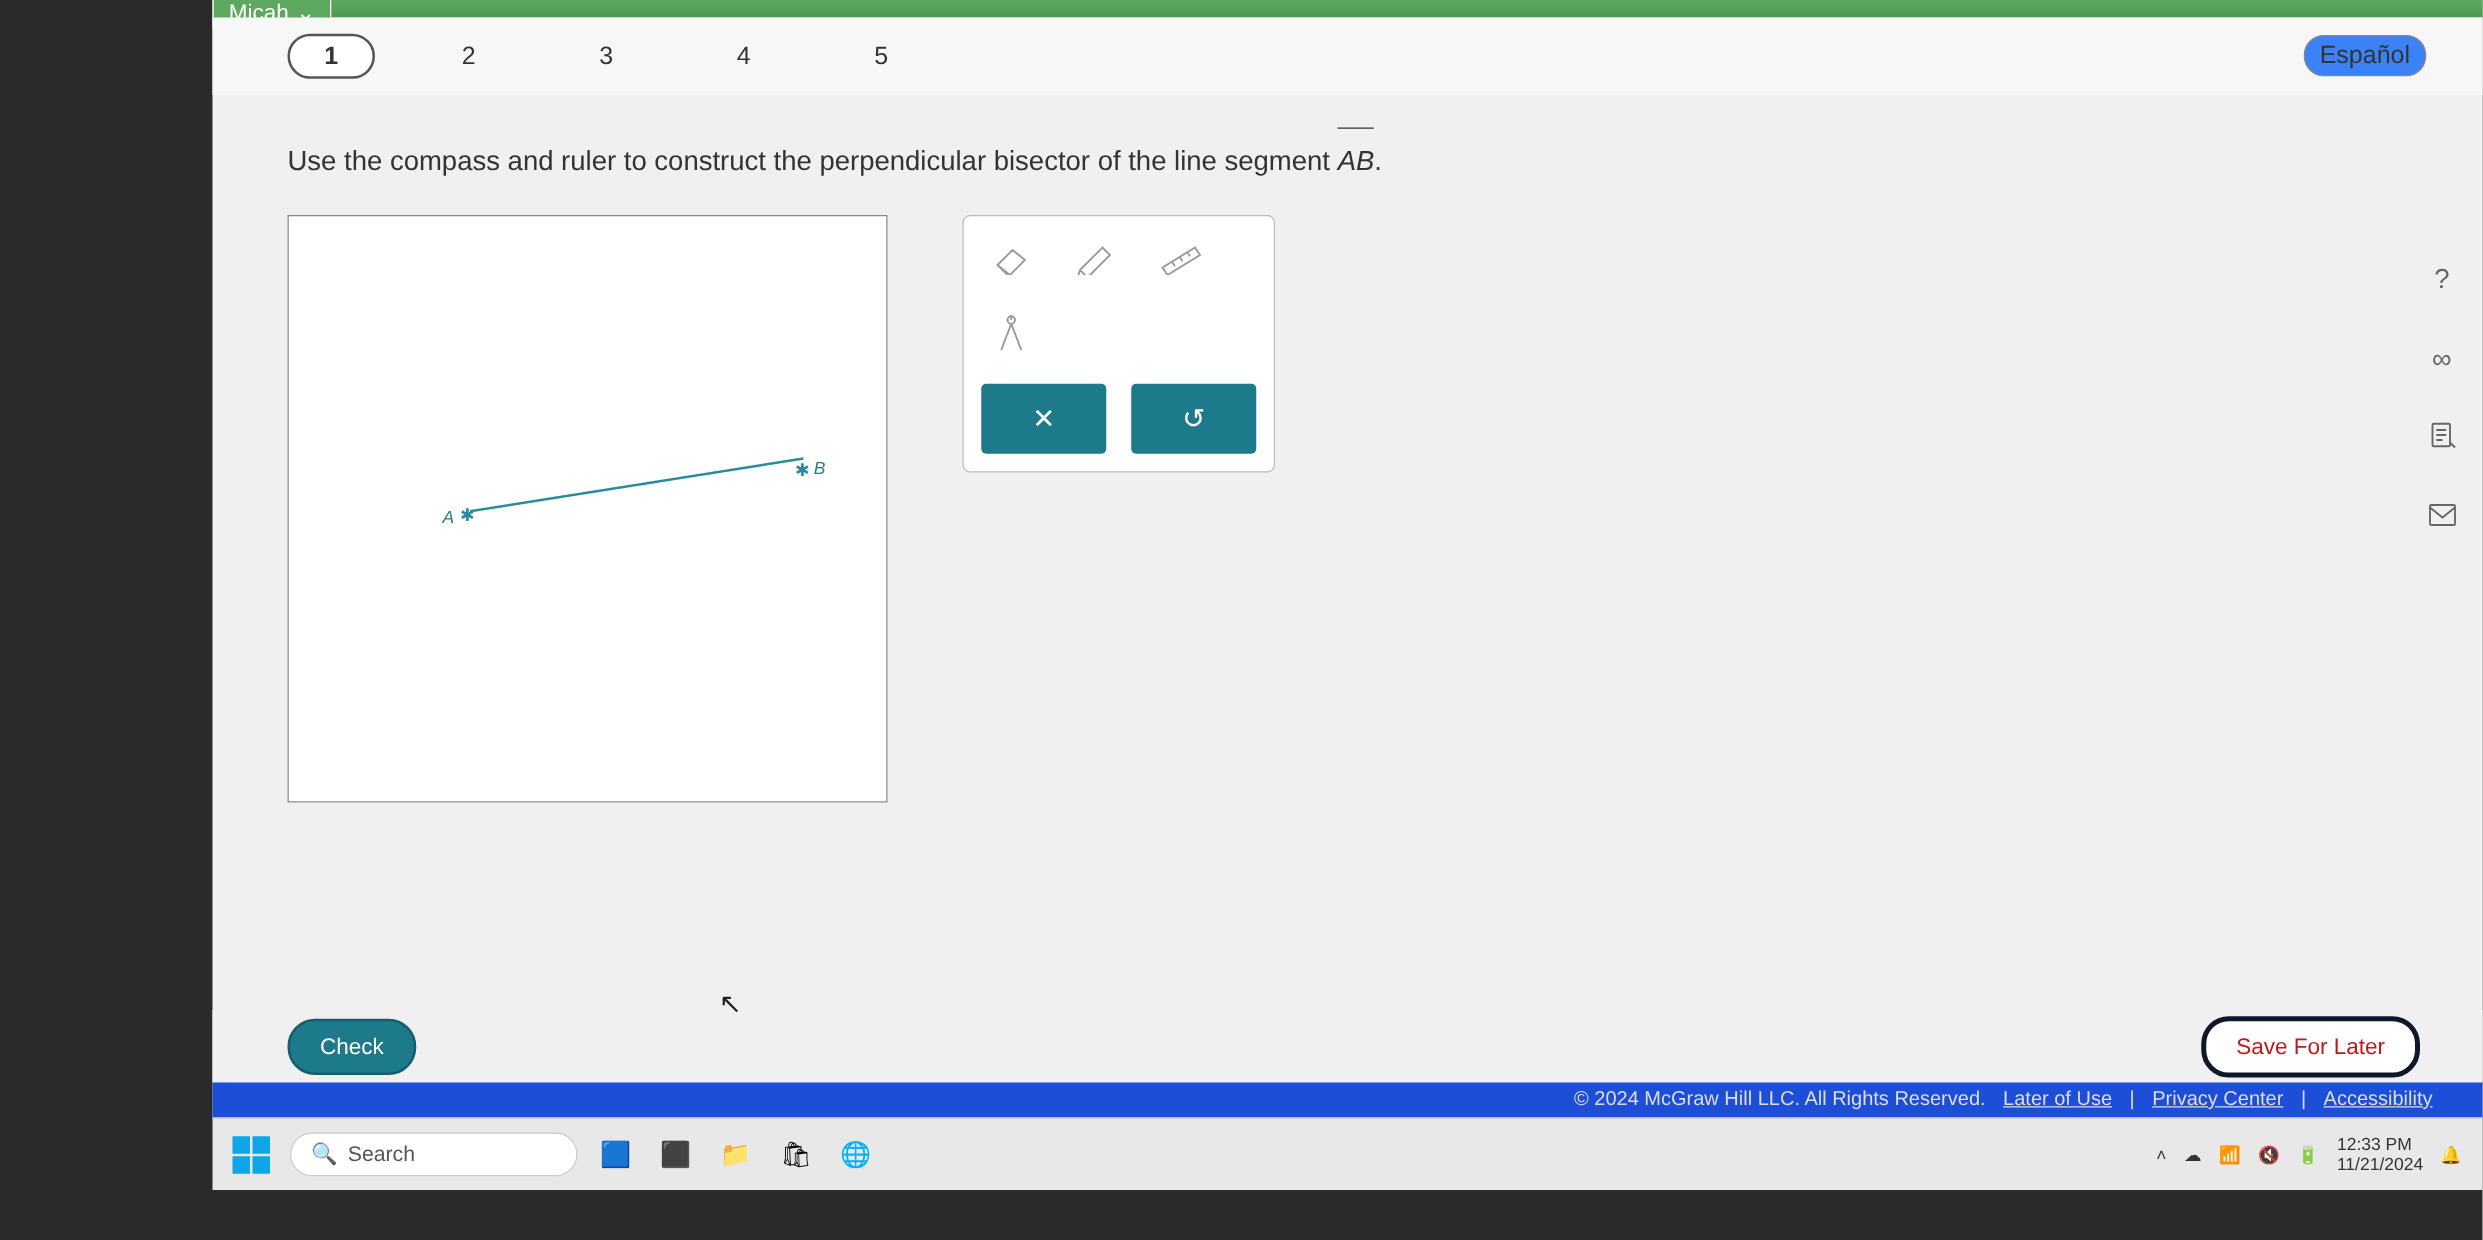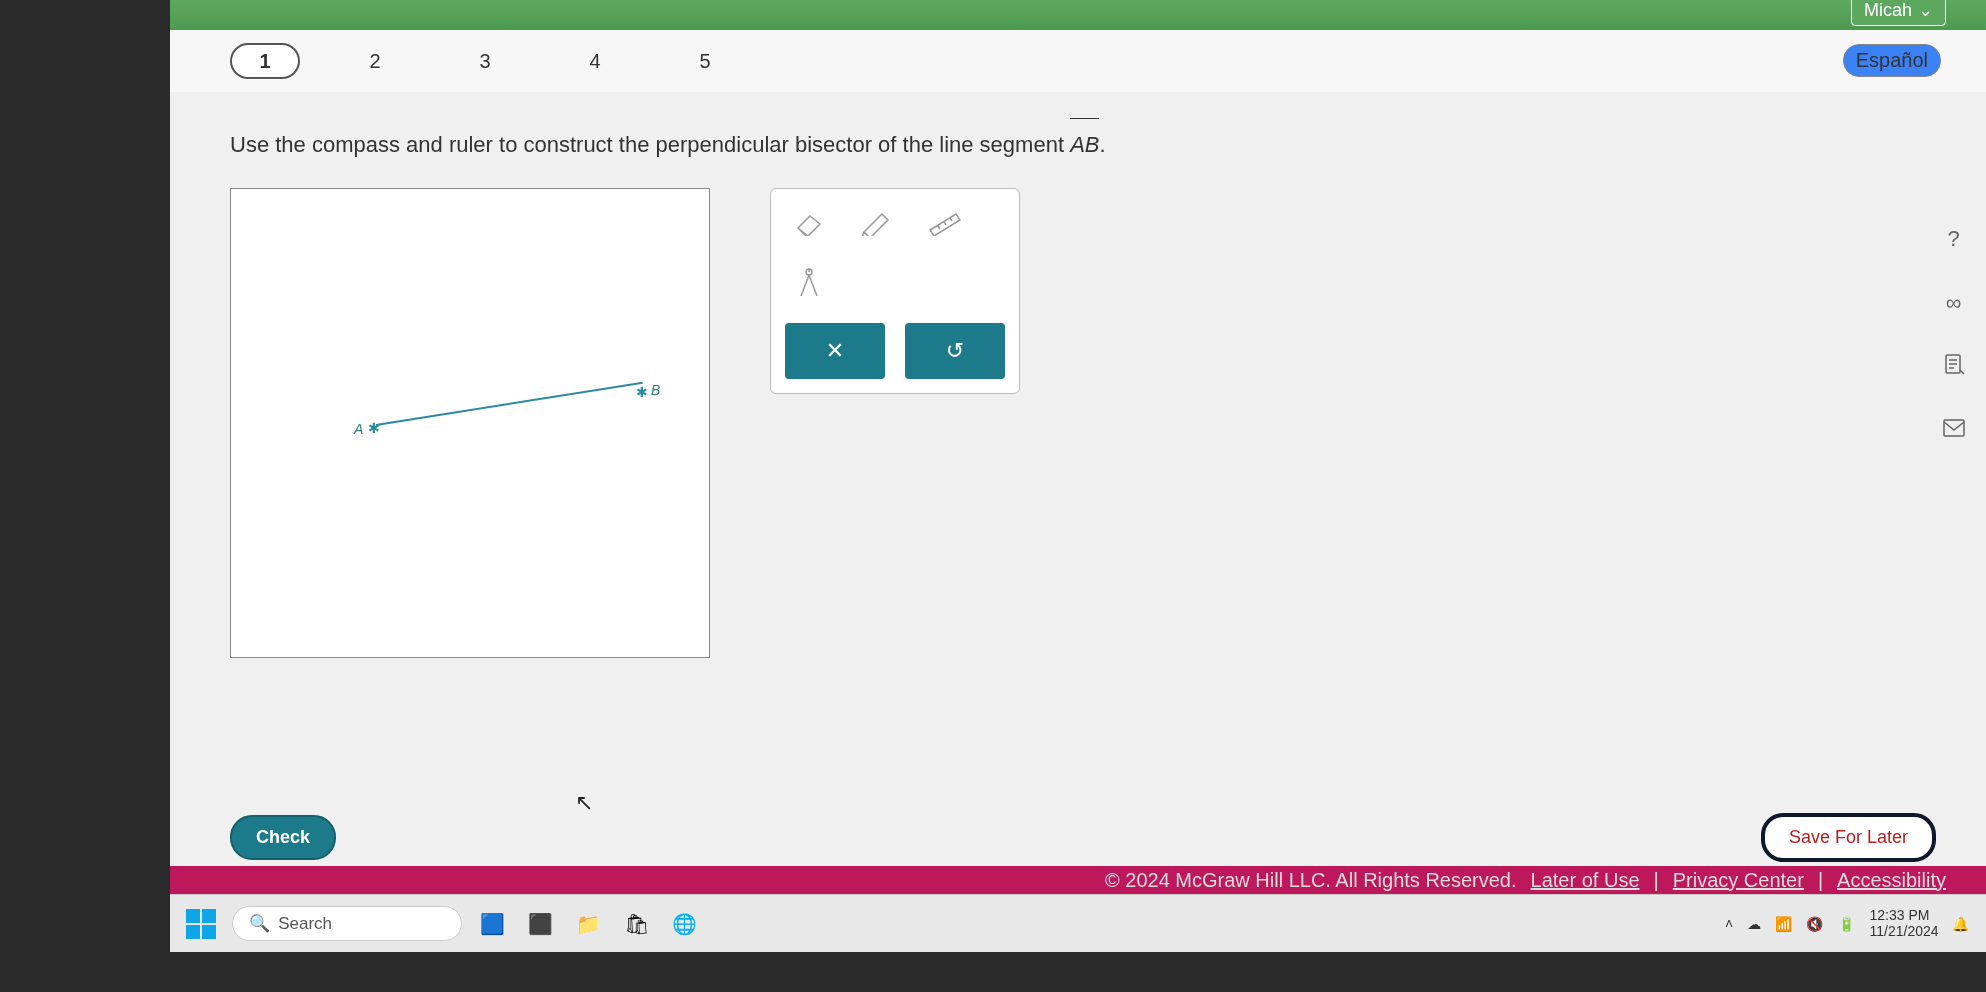--- a/index.html
+++ b/index.html
@@ -1,20 +1,20 @@
 <!DOCTYPE html>
 <html><head>
 <meta charset="utf-8">
 <style>
 * { box-sizing: border-box; margin: 0; padding: 0; font-family: Arial, Helvetica, sans-serif; }
 body { background: #2a2a2a; width: 1986px; height: 992px; position: relative; overflow: hidden; }
 
 .screen { position: absolute; left: 170px; top: 0; right: 0; bottom: 98px; background: #f0f0f0; display: flex; flex-direction: column; }
 
-.top-bar { height: 30px; background: linear-gradient(#5da85f,#4c9a50); display: flex; justify-content: flex-end; align-items: flex-start; padding-right: 40px; }
+.top-bar { height: 14px; background: linear-gradient(#5da85f,#4c9a50); display: flex; justify-content: flex-start; align-items: flex-start; padding-right: 40px; }
 .user-chip { border: 1px solid #fff; color: #fff; padding: 4px 12px; border-radius: 4px; font-size: 18px; display: flex; gap: 6px; align-items: center; position: relative; top: -6px; background: #5da85f; }
 
 .page-nav { height: 62px; background: #f7f7f7; display: flex; align-items: center; padding-left: 60px; gap: 40px; position: relative; }
 .nav-pill { width: 70px; height: 36px; border-radius: 18px; display: flex; align-items: center; justify-content: center; font-size: 20px; color: #333; cursor: pointer; }
 .nav-pill.active { background: #fff; border: 2px solid #555; font-weight: bold; }
 .espanol { position: absolute; right: 45px; top: 14px; border: 1px solid #888; border-radius: 16px; padding: 4px 12px; font-size: 20px; color: #333; cursor: pointer; background:#3b82f6; }
 
 .body-area { flex: 1; display: flex; }
 
 .main-pane { flex: 1; padding: 40px 60px 20px 60px; position: relative; }
@@ -36,25 +36,25 @@
 .tool-row { display: flex; gap: 20px; margin-bottom: 20px; }
 .tool-btn { width: 48px; height: 40px; display: flex; align-items: center; justify-content: center; color: #888; cursor: pointer; }
 .tool-btn svg { stroke: #999; fill: none; stroke-width: 1.5; }
 .action-row { display: flex; gap: 20px; }
 .action-btn { width: 100px; height: 56px; background: #1d7a8a; border-radius: 4px; display: flex; align-items: center; justify-content: center; color: #fff; font-size: 22px; cursor: pointer; }
 
 .side-rail { width: 65px; display: flex; flex-direction: column; align-items: center; gap: 30px; padding-top: 130px; }
 .rail-btn { width: 34px; height: 34px; display: flex; align-items: center; justify-content: center; font-size: 22px; color: #666; cursor: pointer; }
 
 .bottom-bar { height: 58px; display: flex; align-items: center; padding: 0 50px 0 60px; background: #f0f0f0; border-top: 0; gap: 12px; }
-.check-btn { background: #1d7a8a; color: #fff; font-weight: bold; font-size: 18px; padding: 10px 24px; border-radius: 22px; border: 2px solid #155e6b; cursor: pointer; }
+.check-btn { background: #1d7a8a; color: #fff; font-weight: normal; font-size: 18px; padding: 10px 24px; border-radius: 22px; border: 2px solid #155e6b; cursor: pointer; }
 .spacer { flex: 1; }
 .ghost-btn { border: 4px solid #0f172a; background: #fff; border-radius: 22px; padding: 10px 24px; font-size: 18px; color: #b91c1c; cursor: pointer; }
 
-.copyright-bar { height: 28px; background: #be185d; display: flex; align-items: center; justify-content: flex-end; color: #ddd; font-size: 20px; padding-right: 40px; gap: 14px; }
+.copyright-bar { height: 28px; background: #1d4ed8; display: flex; align-items: center; justify-content: flex-end; color: #ddd; font-size: 16px; padding-right: 40px; gap: 14px; }
 .copyright-bar a { color: #ddd; text-decoration: underline; cursor: pointer; }
 
 .taskbar { position: absolute; left: 170px; right: 0; bottom: 40px; height: 58px; background: #e8e8e8; display: flex; align-items: center; padding: 0 16px; gap: 16px; border-top: 1px solid #ccc; }
 .start-icon { width: 30px; height: 30px; display: grid; grid-template-columns: 1fr 1fr; grid-template-rows: 1fr 1fr; gap: 2px; cursor: pointer; }
 .start-icon div:nth-child(1){ background:#0ea5e9;} .start-icon div:nth-child(2){ background:#0ea5e9;}
 .start-icon div:nth-child(3){ background:#0ea5e9;} .start-icon div:nth-child(4){ background:#0ea5e9;}
 .search-box { background: #fff; border: 1px solid #ccc; border-radius: 20px; padding: 6px 16px; display: flex; align-items: center; gap: 8px; width: 230px; color:#555; font-size:17px; cursor:text; }
 .taskbar-icons { display: flex; gap: 18px; align-items: center; }
 .tb-icon { width: 30px; height: 30px; border-radius: 4px; cursor: pointer; display:flex; align-items:center; justify-content:center; font-size:20px; }
 .tray { margin-left: auto; display: flex; align-items: center; gap: 14px; color: #333; font-size: 14px; }

